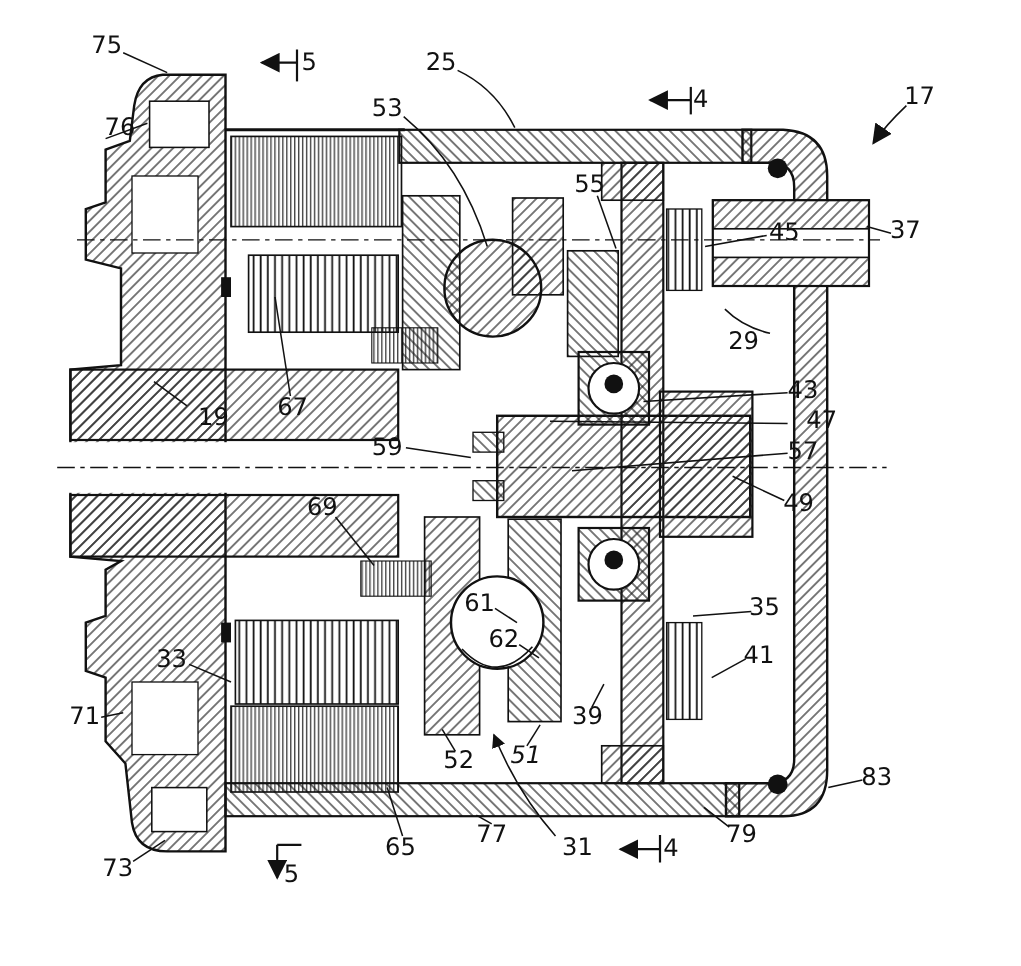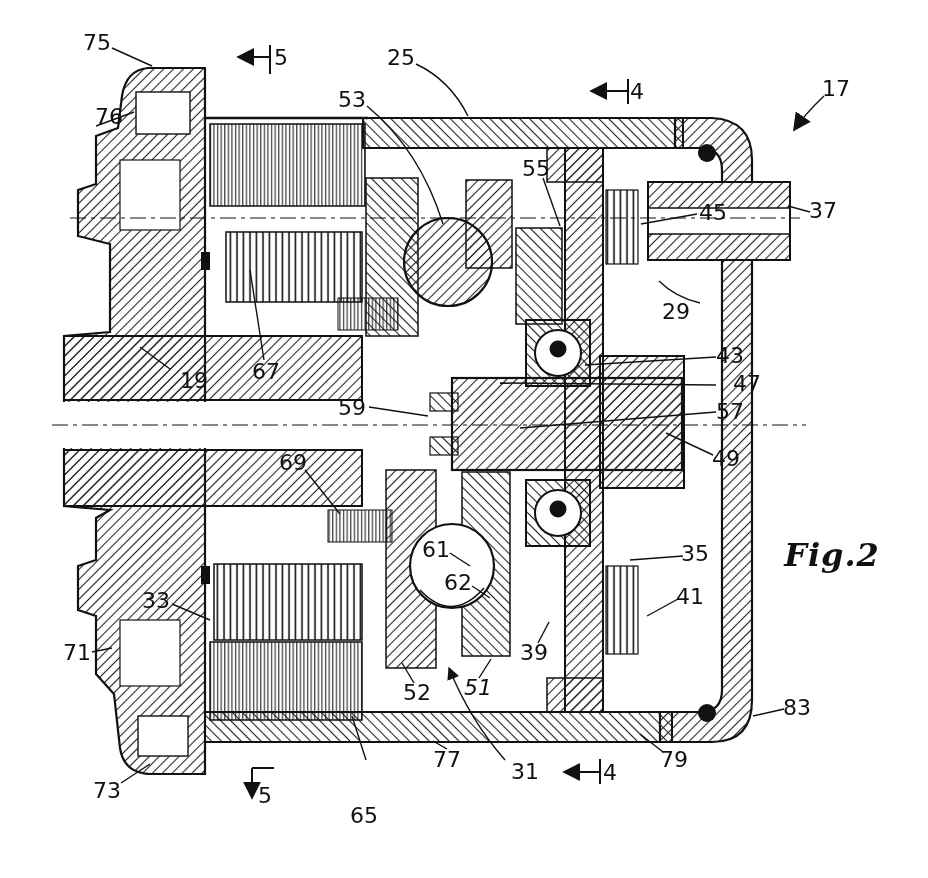--- a/index.html
+++ b/index.html
@@ -178,23 +178,22 @@
       <span class="ref-label" style="left: 293px; top: 462px;">69</span>
       <span class="ref-label" style="left: 436px; top: 549px;">61</span>
       <span class="ref-label" style="left: 458px; top: 582px;">62</span>
       <span class="ref-label" style="left: 695px; top: 553px;">35</span>
       <span class="ref-label" style="left: 690px; top: 596px;">41</span>
       <span class="ref-label" style="left: 156px; top: 600px;">33</span>
       <span class="ref-label" style="left: 534px; top: 652px;">39</span>
       <span class="ref-label" style="left: 77px; top: 652px;">71</span>
       <span class="ref-label" style="left: 417px; top: 692px;">52</span>
       <span class="ref-label" style="left: 478px; top: 687px; font-style: italic;">51</span>
-      <span class="ref-label large" style="left: 832px; top: 555px;">Fig.2</span>
       <span class="ref-label" style="left: 797px; top: 707px;">83</span>
-      <span class="ref-label" style="left: 364px; top: 771px; margin-top: 44px;">65</span>
+      <span class="ref-label" style="left: 364px; top: 771px;">65</span>
       <span class="ref-label" style="left: 447px; top: 759px;">77</span>
       <span class="ref-label" style="left: 513px; top: 771px; margin-left: 12px;">31</span>
       <span class="ref-label" style="left: 610px; top: 772px;">4</span>
       <span class="ref-label" style="left: 674px; top: 759px;">79</span>
       <span class="ref-label" style="left: 107px; top: 790px;">73</span>
       <span class="ref-label" style="left: 265px; top: 795px;">5</span>
     </div>
 
 </div>
 

